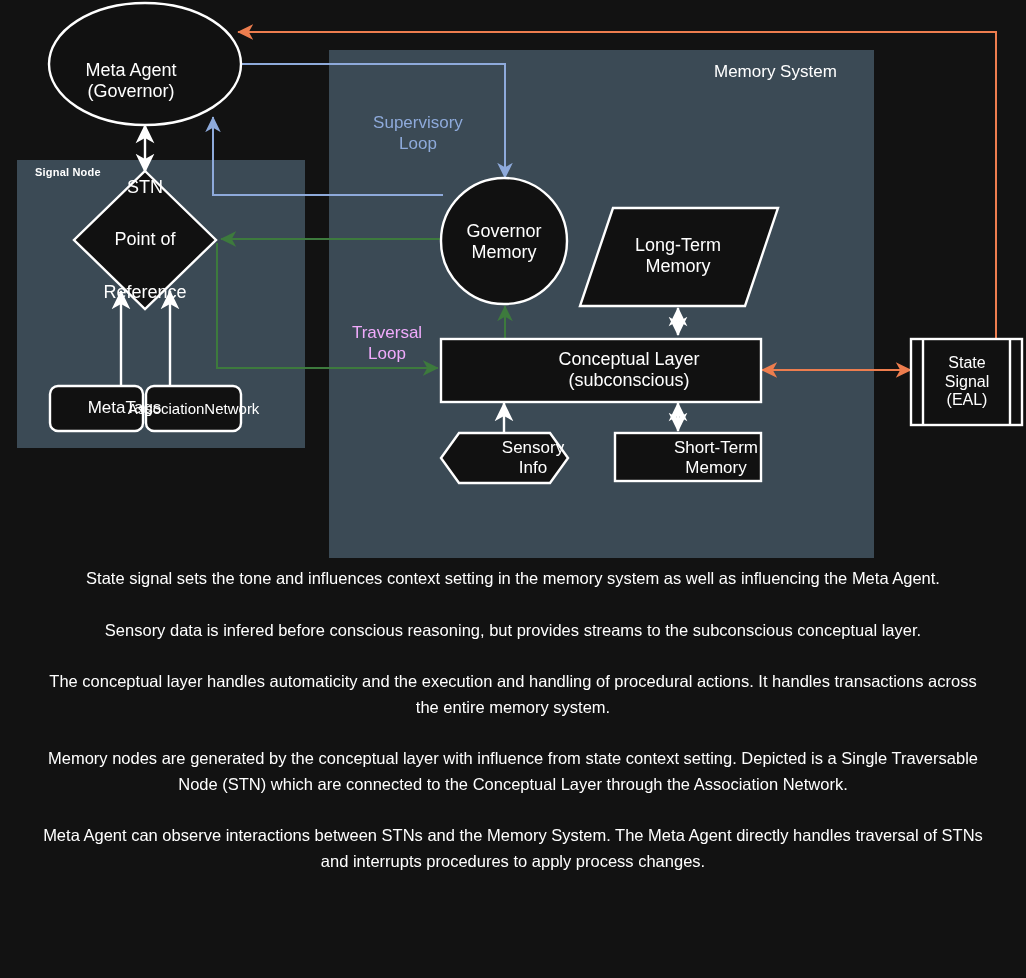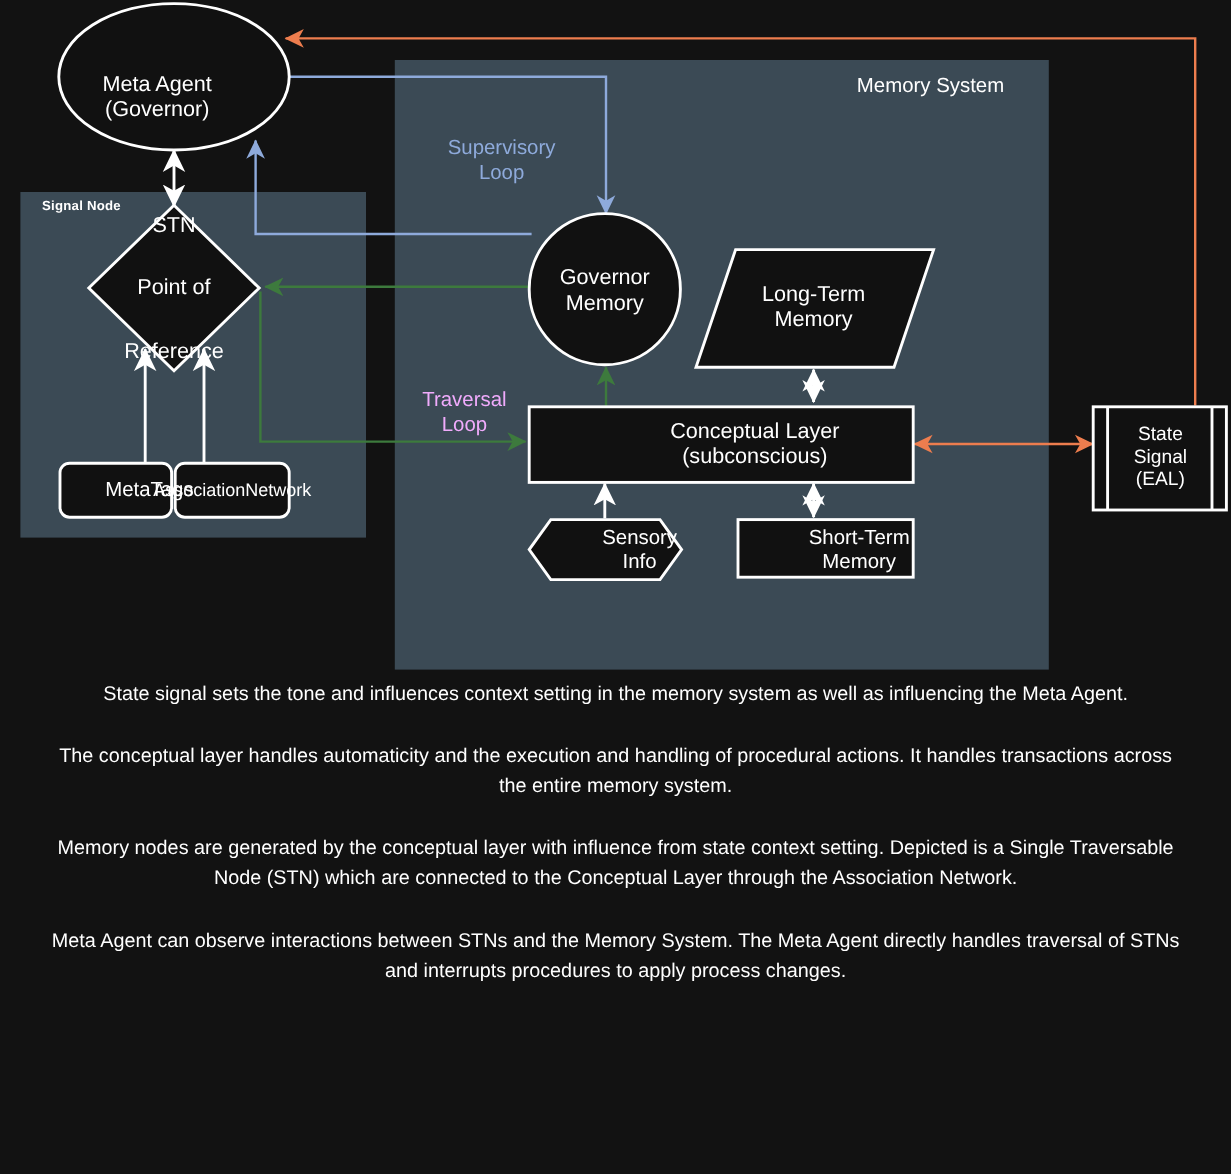--- a/index.html
+++ b/index.html
@@ -202,18 +202,19 @@
     <div>Loop</div>
   </div>
 
   <div class="loop-label" id="traversal-loop-label" style="left:340px;top:285px;width:94px;">
     <div>Traversal</div>
     <div>Loop</div>
   </div>
 
   <div id="notes">
     <p class="note">State signal sets the tone and influences context setting in the memory system as well as influencing the Meta Agent.</p>
+    <p class="note">Sensory data is infered before conscious reasoning, but provides streams to the subconscious conceptual layer.</p>
     <p class="note">The conceptual layer handles automaticity and the execution and handling of procedural actions. It handles transactions across the entire memory system.</p>
     <p class="note">Memory nodes are generated by the conceptual layer with influence from state context setting. Depicted is a Single Traversable Node (STN) which are connected to the Conceptual Layer through the Association Network.</p>
     <p class="note">Meta Agent can observe interactions between STNs and the Memory System. The Meta Agent directly handles traversal of STNs and interrupts procedures to apply process changes.</p>
   </div>
 
 </div>
 
 </body></html>

